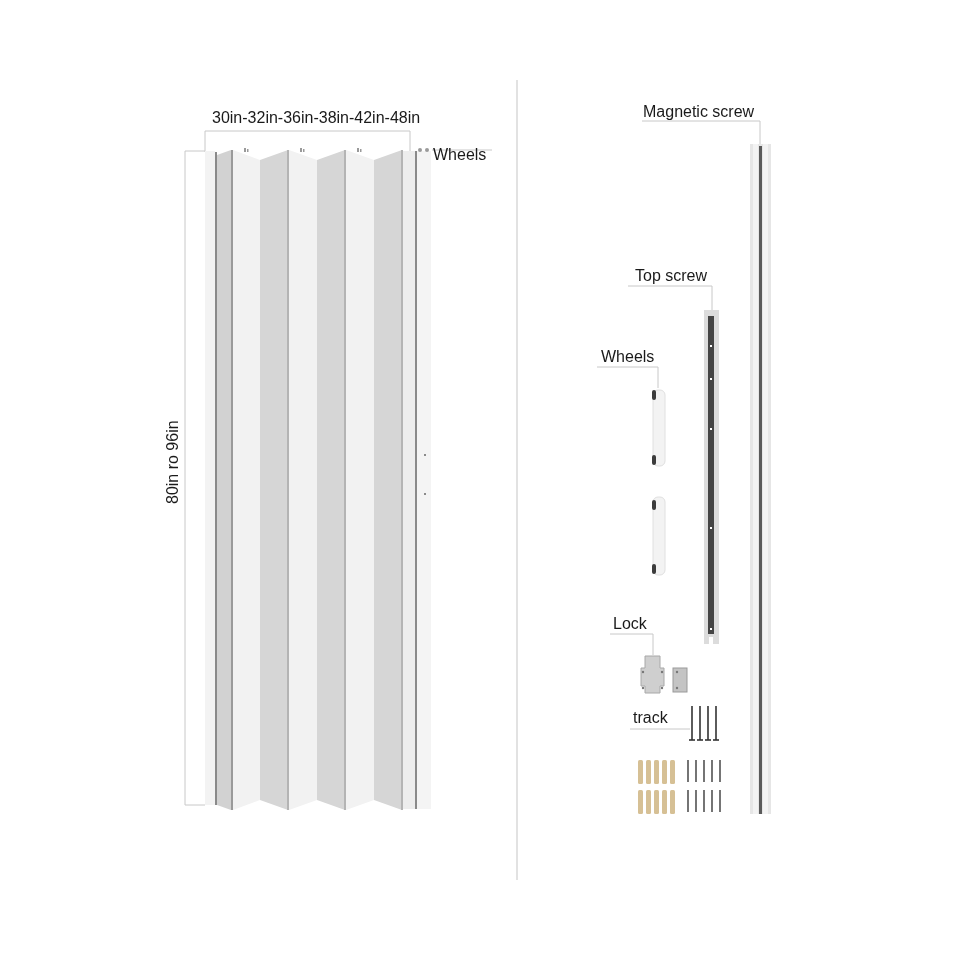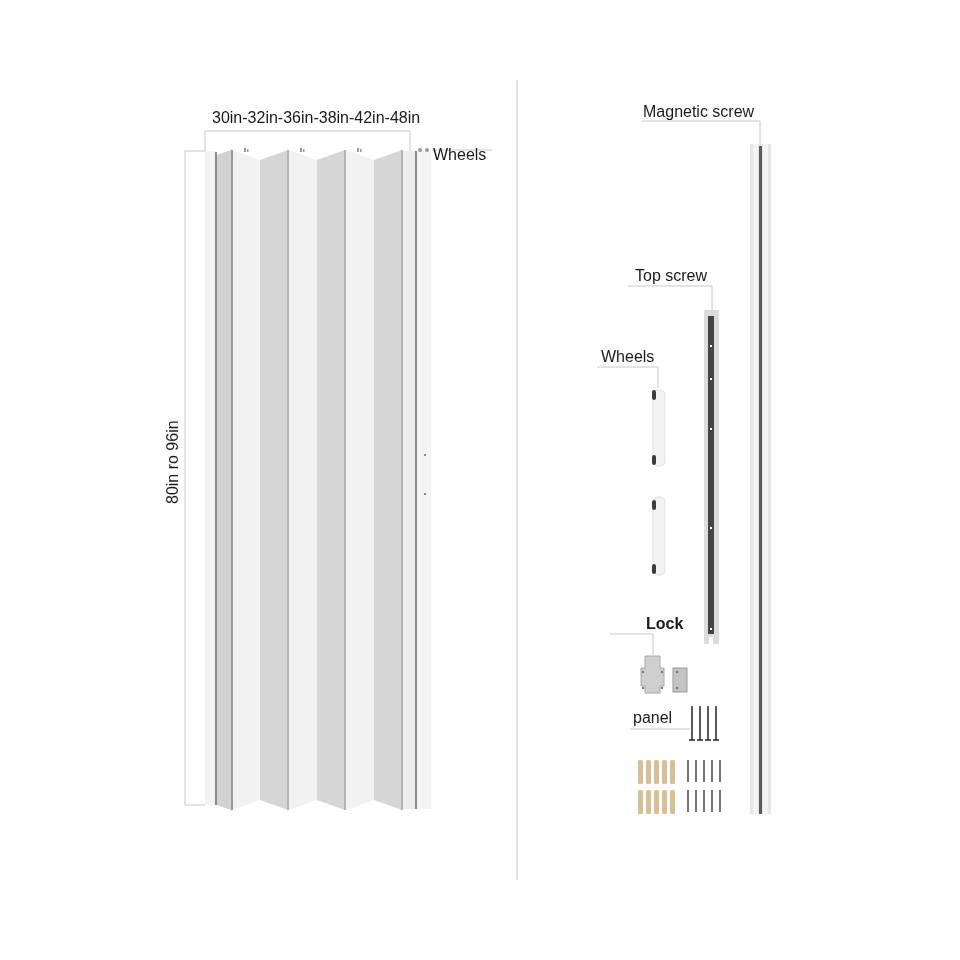--- a/index.html
+++ b/index.html
@@ -168,15 +168,15 @@
     </g>
   </svg>
 
   <div class="label" style="left:212px; top:110px;text-align:center;">30in-32in-36in-38in-42in-48in</div>
   <div class="label" style="left:433px; top:147px;">Wheels</div>
   <div class="label-v" style="left:165px; top:504px;">80in ro 96in</div>
 
   <div class="label" style="left:643px; top:104px;">Magnetic screw</div>
   <div class="label" style="left:635px; top:268px;">Top screw</div>
   <div class="label" style="left:601px; top:349px;">Wheels</div>
-  <div class="label" style="left:646px; top:616px;font-weight:bold;">Lock</div>
-  <div class="label" style="left:633px; top:710px;">panel</div>
+  <div class="label" style="left:613px; top:616px;">Lock</div>
+  <div class="label" style="left:633px; top:710px;">track</div>
 </div>
 
 </body></html>

